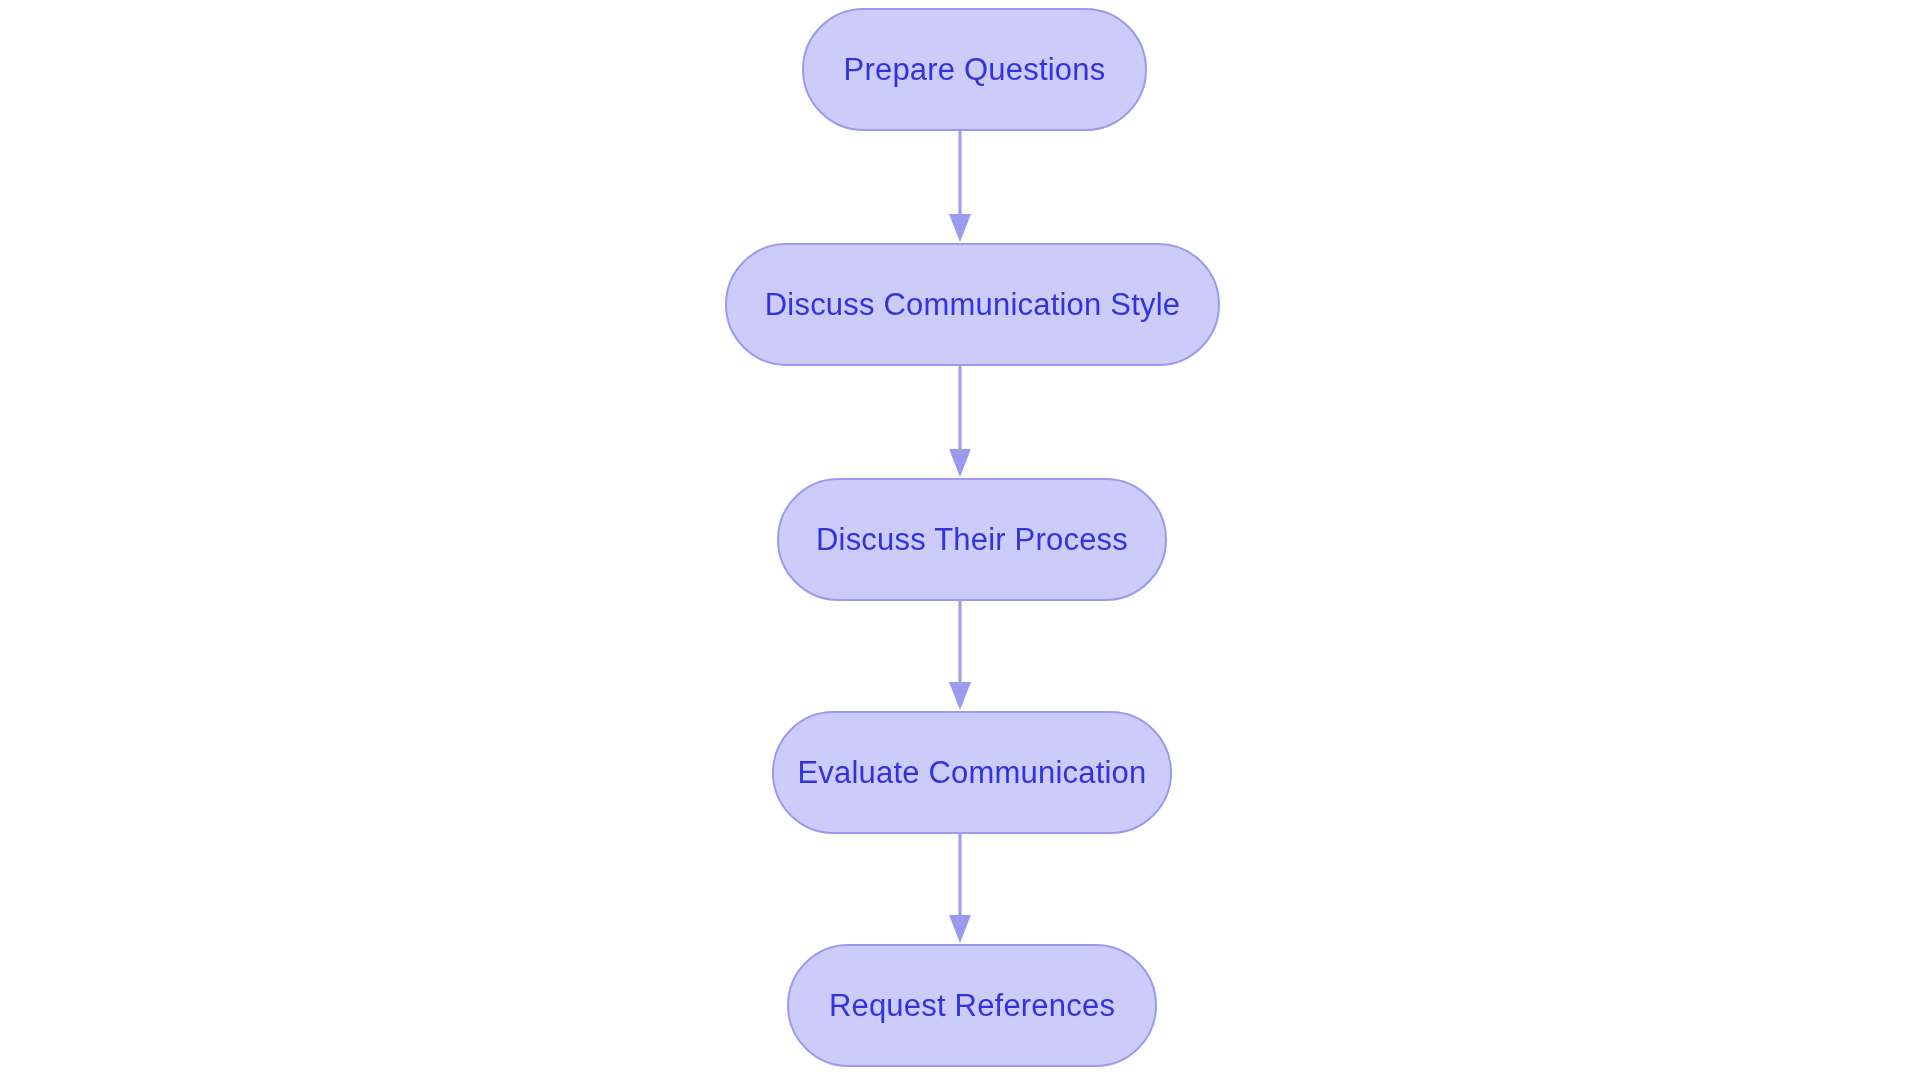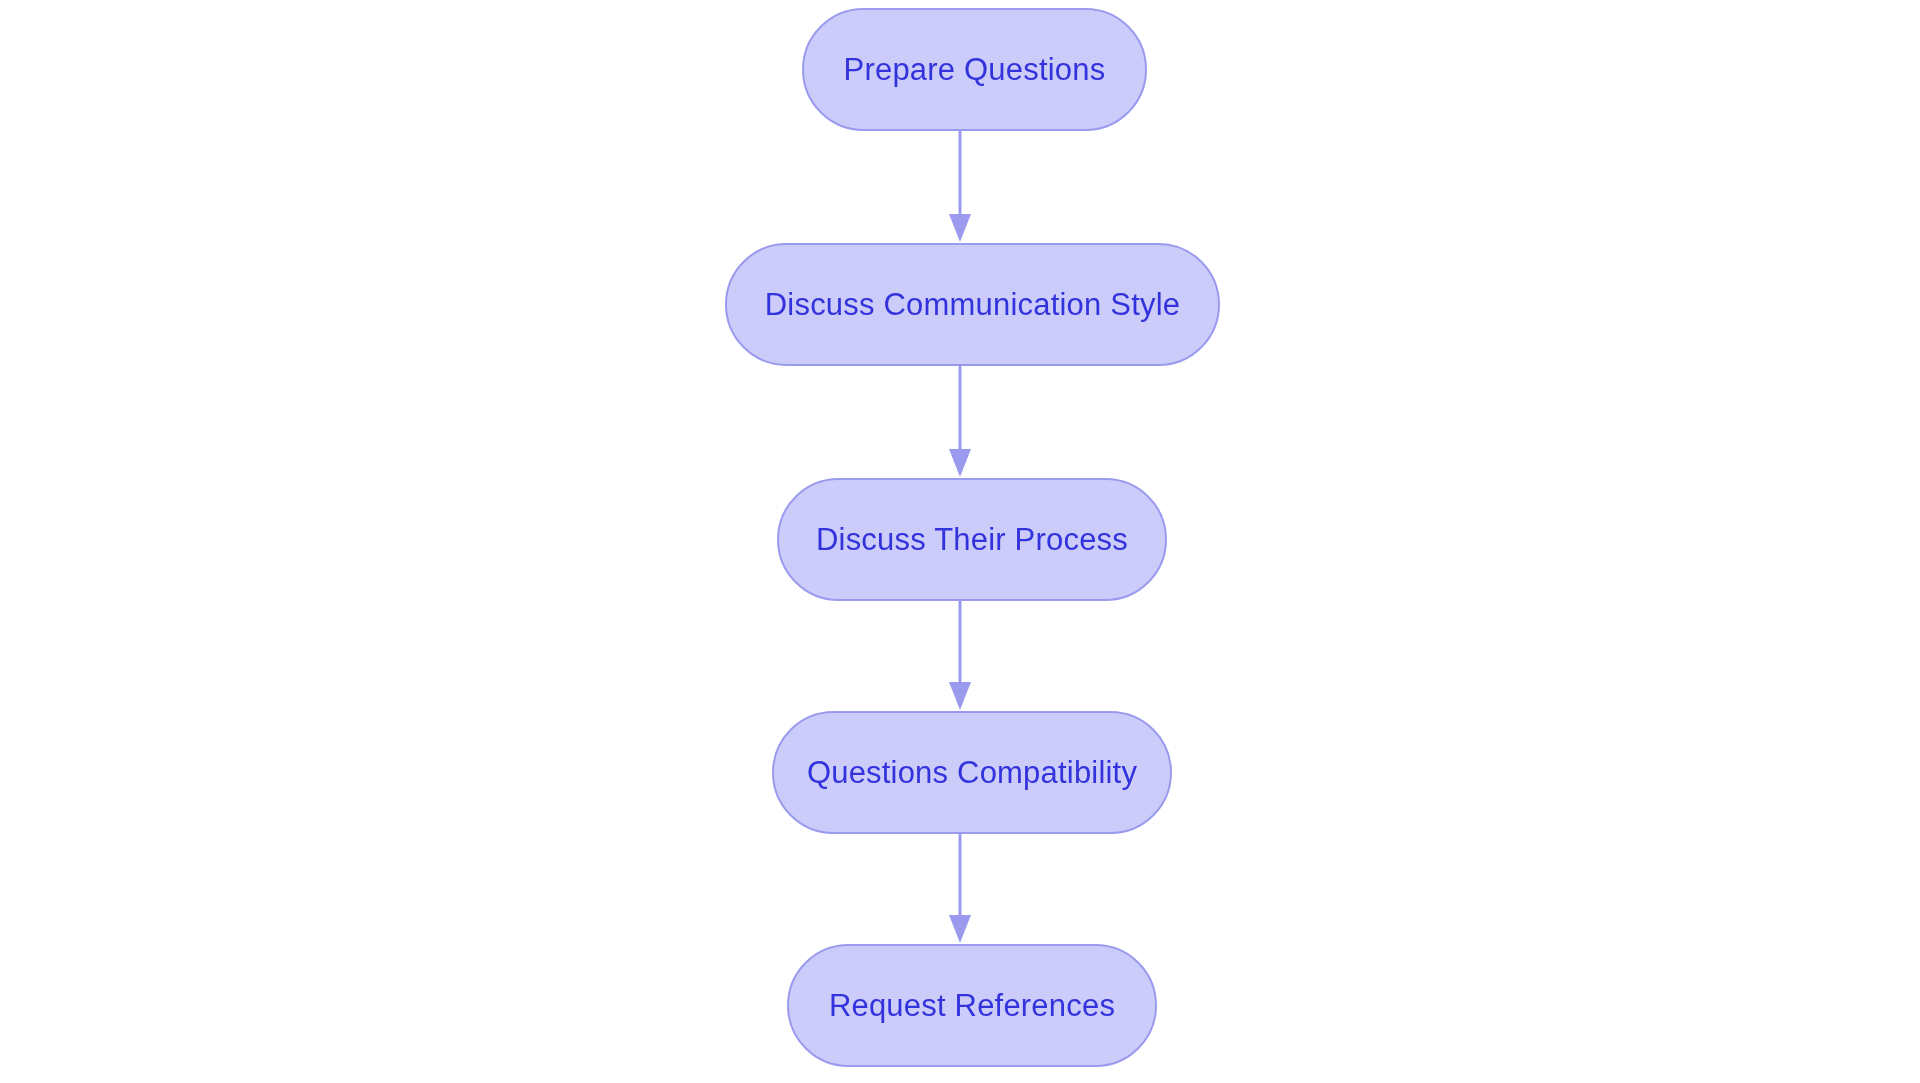--- a/index.html
+++ b/index.html
@@ -79,20 +79,20 @@
       <div class="flow-node" style="left: 790px; top: 8px; width: 345px; height: 123px; background: rgb(204, 204, 250); border-color: rgb(154, 154, 238); border-width: 2px;">
         <span class="flow-node-label" style="color: rgb(51, 51, 221); font-size: 31px;">Prepare Questions</span>
       </div>
       <div class="flow-node" style="left: 713px; top: 243px; width: 495px; height: 123px; background: rgb(204, 204, 250); border-color: rgb(154, 154, 238); border-width: 2px;">
         <span class="flow-node-label" style="color: rgb(51, 51, 221); font-size: 31px;">Discuss Communication Style</span>
       </div>
       <div class="flow-node" style="left: 765px; top: 478px; width: 390px; height: 123px; background: rgb(204, 204, 250); border-color: rgb(154, 154, 238); border-width: 2px;">
         <span class="flow-node-label" style="color: rgb(51, 51, 221); font-size: 31px;">Discuss Their Process</span>
       </div>
       <div class="flow-node" style="left: 760px; top: 711px; width: 400px; height: 123px; background: rgb(204, 204, 250); border-color: rgb(154, 154, 238); border-width: 2px;">
-        <span class="flow-node-label" style="color: rgb(51, 51, 221); font-size: 31px;">Questions Compatibility</span>
+        <span class="flow-node-label" style="color: rgb(51, 51, 221); font-size: 31px;">Evaluate Communication</span>
       </div>
       <div class="flow-node" style="left: 775px; top: 944px; width: 370px; height: 123px; background: rgb(204, 204, 250); border-color: rgb(154, 154, 238); border-width: 2px;">
         <span class="flow-node-label" style="color: rgb(51, 51, 221); font-size: 31px;">Request References</span>
       </div>
     </div>
 
 </div>
 
 </body></html>

